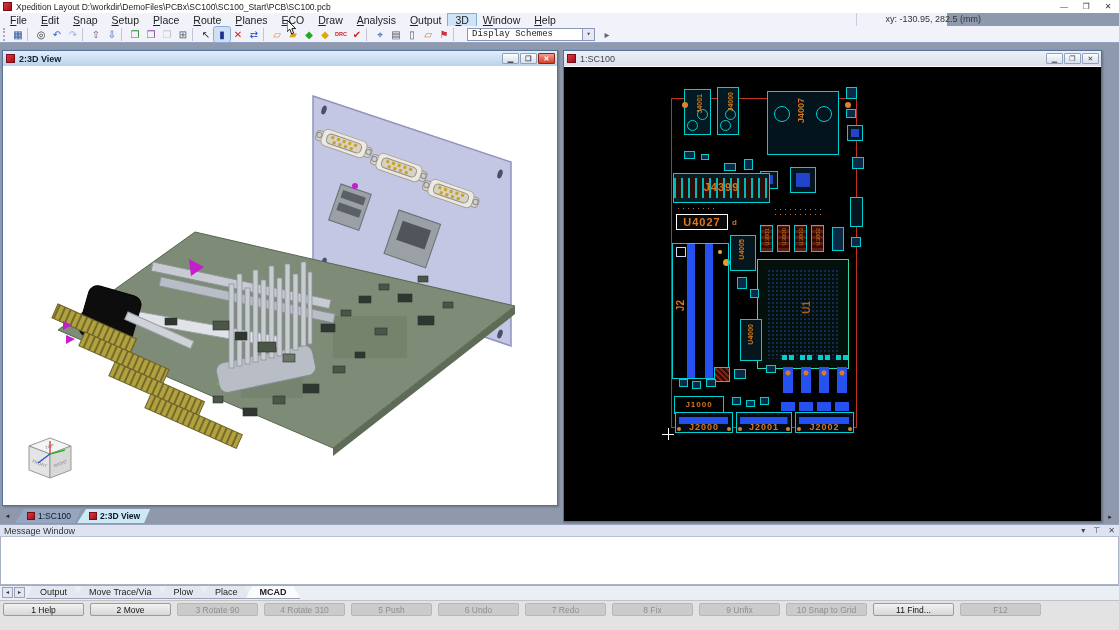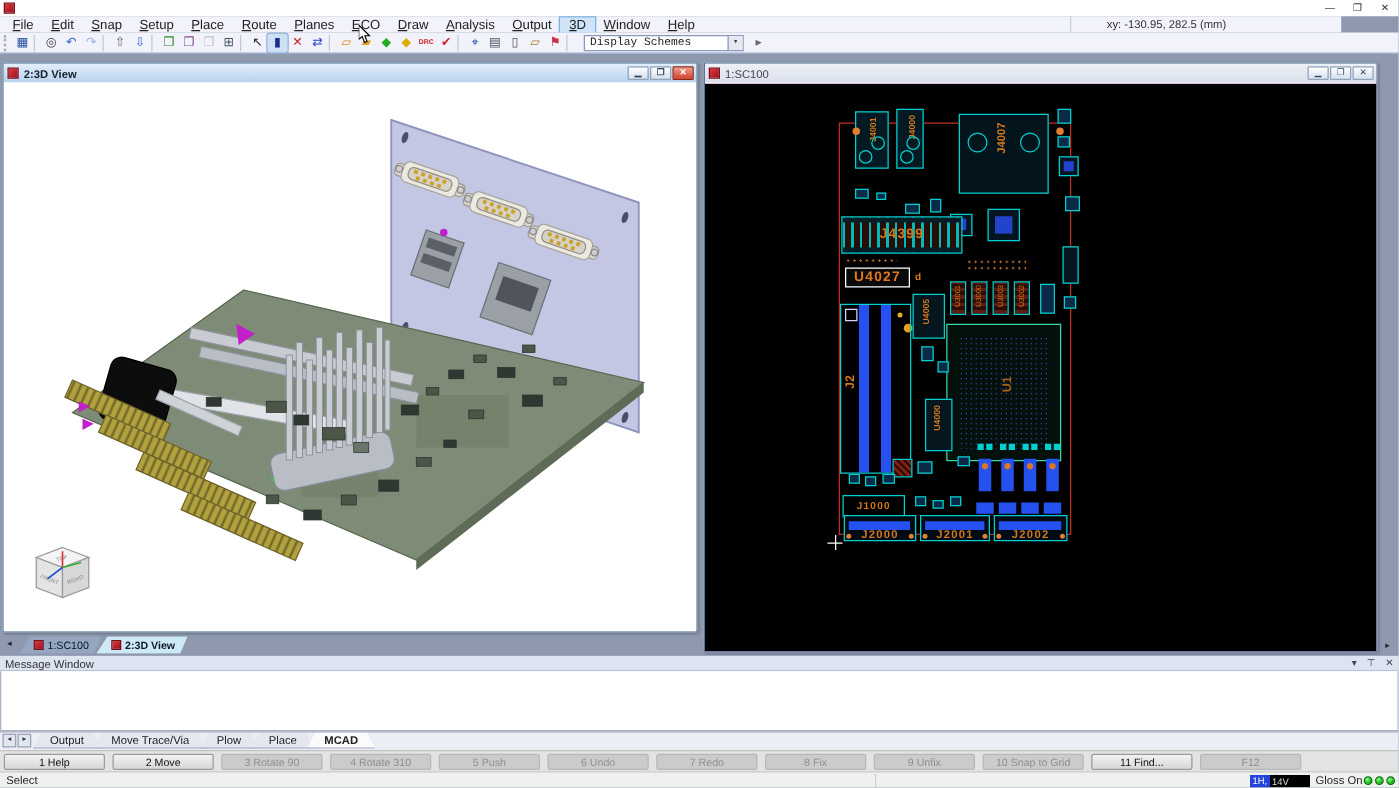--- a/index.html
+++ b/index.html
@@ -8,21 +8,21 @@
   #app { position:relative; width:1119px; height:630px; background:#8e99ad; overflow:hidden; }
 
   
   .titlebar { position:absolute; left:0; top:0; width:1119px; height:13px; background:#ffffff; display:flex; align-items:center; }
   .appicon { width:9px; height:9px; margin:0 4px 0 3px; background:linear-gradient(135deg,#e03a3a,#9c1020); border:1px solid #7a0c18; }
   .apptitle { font-size:8.5px; color:#222; white-space:nowrap; }
   .wincontrols { position:absolute; right:0; top:0; height:13px; display:flex; }
   .wbtn { width:22px; height:13px; font-size:8px; line-height:13px; text-align:center; color:#333; }
 
   
-  .menubar { position:absolute; left:0; top:13px; width:1073px; height:13px; background:#f1f2fa; display:flex; align-items:center; padding-left:3px; }
+  .menubar { position:absolute; left:0; top:13px; width:947px; height:13px; background:#f1f2fa; display:flex; align-items:center; padding-left:3px; }
   .mi { display:inline-block; padding:0 7px; font-size:10.5px; line-height:12px; color:#222; }
   .mi::first-letter { text-decoration:underline; }
   .mi.hot { background:#cfe4f8; outline:1px solid #7ab0e0; }
   .coords { position:absolute; right:138px; top:0; height:13px; line-height:13px; font-size:9px; color:#333; border-left:1px solid #c9cce0; padding-left:28px; }
 
   
   .toolbar { position:absolute; left:0; top:26px; width:1119px; height:17px; background:#f1f2fa; border-bottom:1px solid #93a3c6; display:flex; align-items:center; padding-left:3px; }
   .grip { width:4px; height:13px; margin-right:3px; border-left:2px dotted #aab; }
   .tbi { width:16px; height:15px; text-align:center; font-size:10px; line-height:15px; border-radius:2px; }
   .tbi.sep { width:5px; height:13px; border-left:1px solid #c2c6d8; border-radius:0; margin:0 1px; }
@@ -149,20 +149,21 @@
   
   .cursor { position:absolute; z-index:99; pointer-events:none; }
 </style>
 </head>
 <body>
 
 <div id="app">
 
   <div class="titlebar">
     <span class="appicon"></span>
+    <span class="apptitle">Xpedition Layout  D:\workdir\DemoFiles\PCBx\SC100\SC100_Start\PCB\SC100.pcb</span>
     <span class="wincontrols">
       <span class="wbtn">—</span>
       <span class="wbtn">❐</span>
       <span class="wbtn">✕</span>
     </span>
   </div>
 
   <div class="menubar">
 
   <span class="mi">File</span>
@@ -688,29 +689,14 @@
       <span class="fkey off">5 Push</span>
       <span class="fkey off">6 Undo</span>
       <span class="fkey off">7 Redo</span>
       <span class="fkey off">8 Fix</span>
       <span class="fkey off">9 Unfix</span>
       <span class="fkey off">10 Snap to Grid</span>
       <span class="fkey">11 Find...</span>
       <span class="fkey off">F12</span>
     </div>
 
-  <div class="statusbar">
-    <span class="st-mode">Select</span>
-    <span class="st-div" style="left:700px;"></span>
-    <span class="st-div" style="left:1020px;"></span>
-    <span class="layerbox">
-      <span class="lh">1H,</span>
-      <span class="lv">14V</span>
-    </span>
-    <span class="gloss">Gloss On</span>
-    <span class="leds">
-      <span class="led"></span>
-      <span class="led"></span>
-      <span class="led"></span>
-    </span>
-  </div>
 
 </div>
 
 </body></html>

